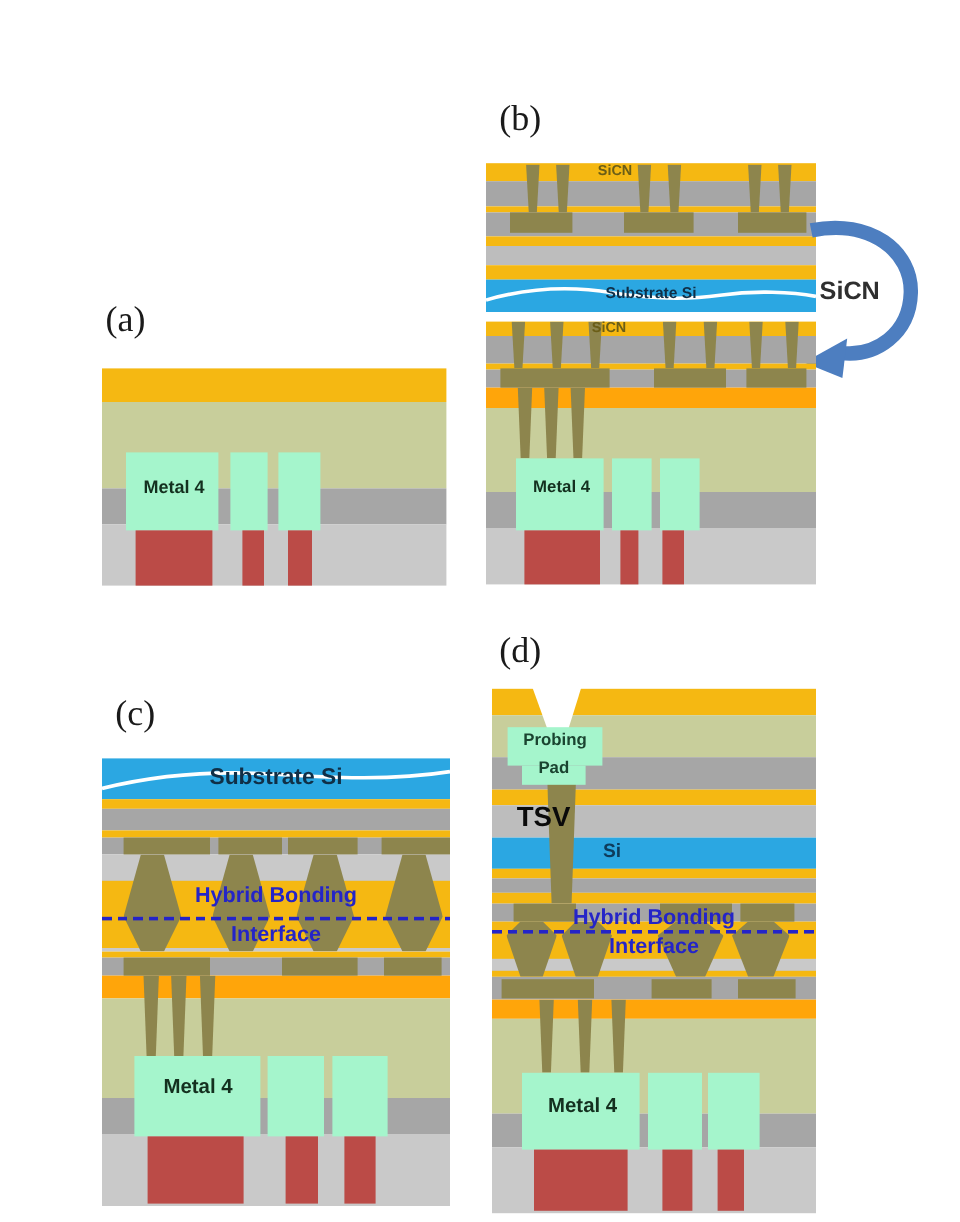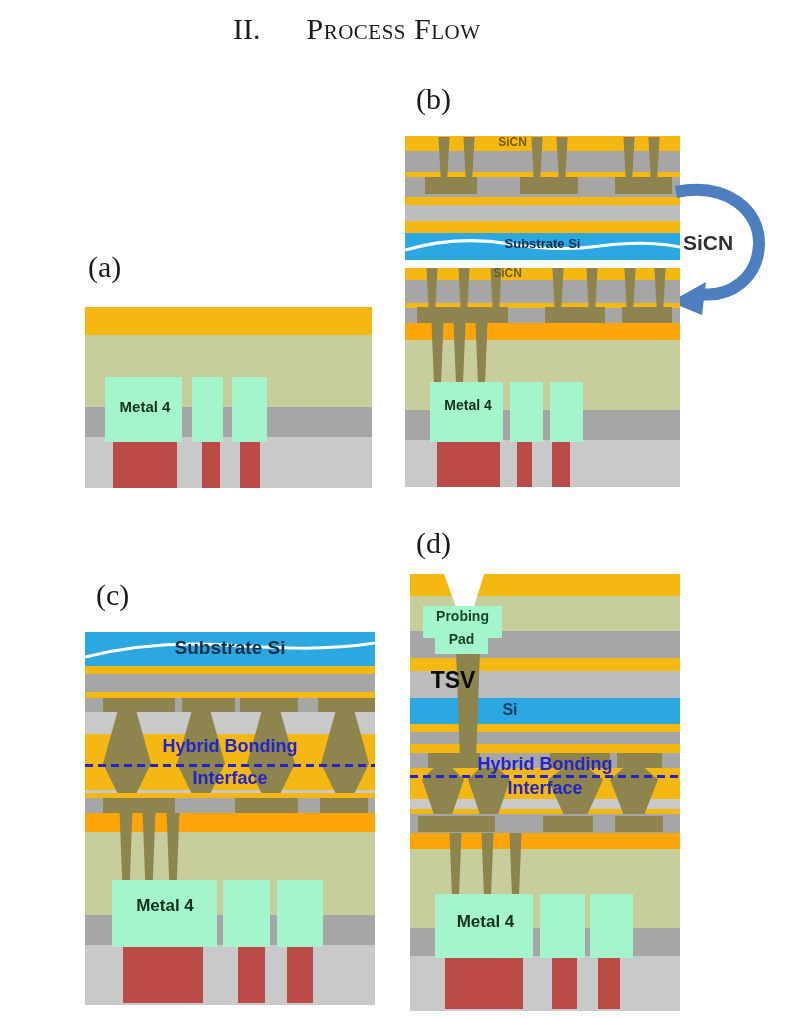--- a/index.html
+++ b/index.html
@@ -29,24 +29,20 @@
   .hb{color:var(--t-bonding);}
   .metal-t{color:var(--t-metal);} .sicn-t{color:var(--t-sicn);} .sub-t{color:var(--t-substrate);}
   .flip-t{position:absolute;font-weight:700;font-size:21px;color:var(--t-flip);}
   .wavy{position:absolute;}
 </style>
 </head>
 <body>
 
 <div class="page">
 
-  <div class="heading">
-    <span>II.</span>
-    <span class="smallcaps">Process Flow</span>
-  </div>
 
   <div class="plabel" style="left:88px;top:250px">(a)</div>
   <div class="plabel" style="left:416px;top:82px">(b)</div>
   <div class="plabel" style="left:96px;top:578px">(c)</div>
   <div class="plabel" style="left:416px;top:526px">(d)</div>
 
   <div class="wafer" style="left:85px;top:307px;width:287px;height:181px">
     <div class="ly y" style="left:0;top:0;width:287px;height:28px"></div>
     <div class="ly g" style="left:0;top:28px;width:287px;height:72px"></div>
     <div class="ly g1" style="left:0;top:100px;width:287px;height:30px"></div>

